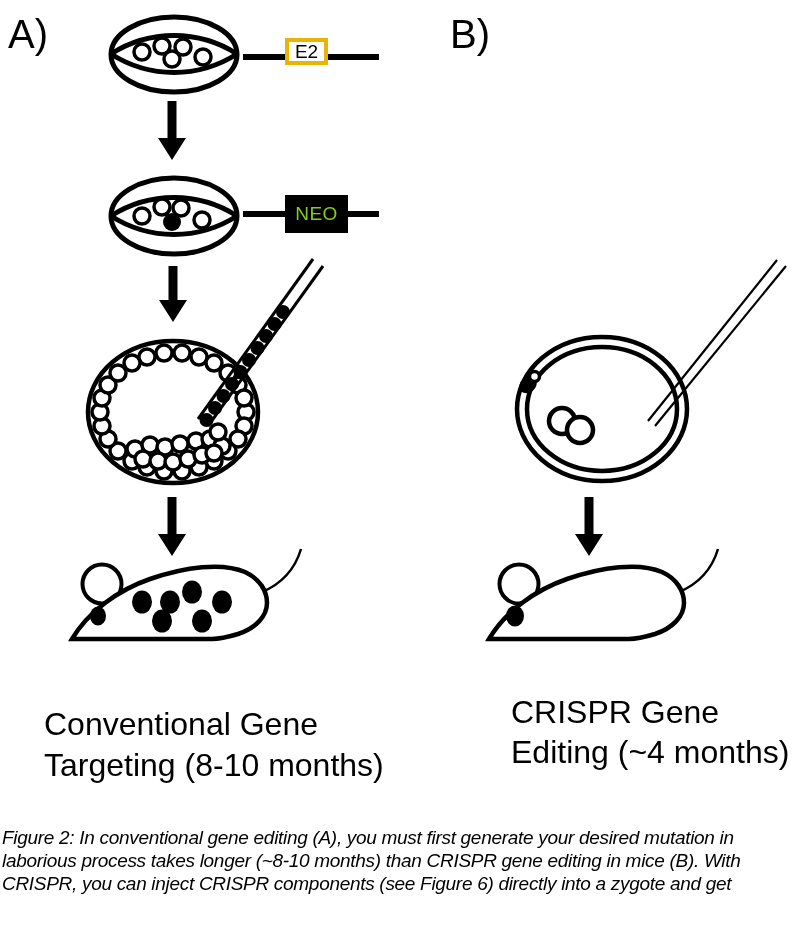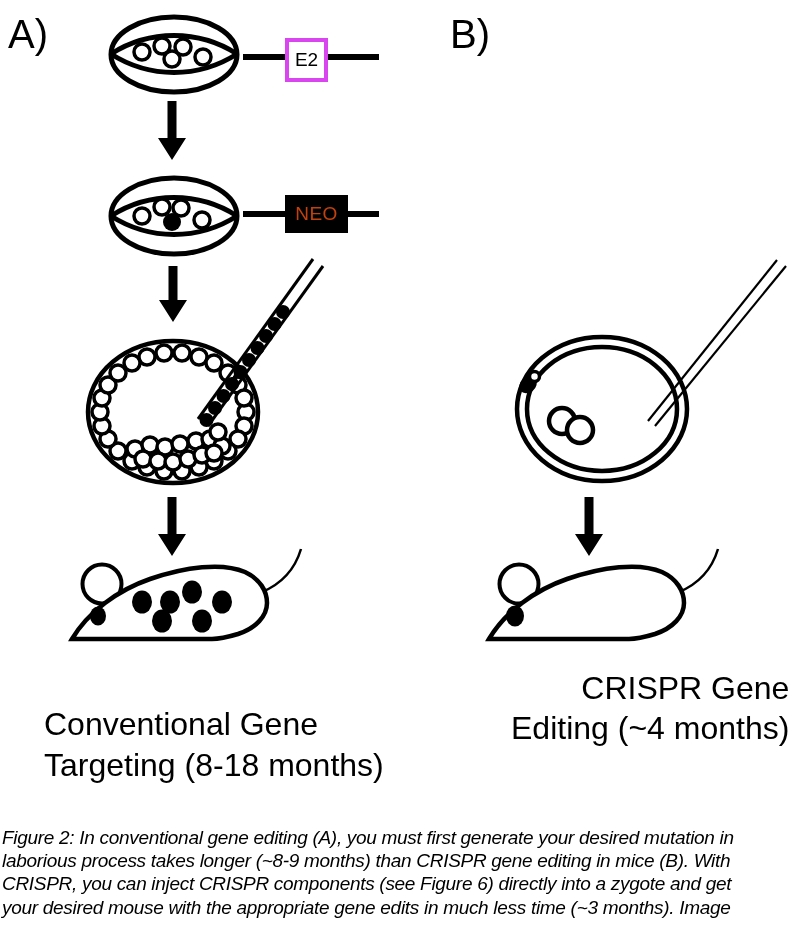--- a/index.html
+++ b/index.html
@@ -20,34 +20,34 @@
   .needle-thin { stroke:#000; stroke-width:2.2; fill:none; }
   .mousebody { fill:#fff; stroke:#000; stroke-width:4.5; }
   .ear       { fill:#fff; stroke:#000; stroke-width:4; }
   .tail      { fill:none; stroke:#000; stroke-width:2.5; }
   .pronucleus{ fill:#fff; stroke:#000; stroke-width:4.5; }
 
   
   .abs { position:absolute; white-space:nowrap; }
   .panel-letter { font-size:40px; line-height:1.1; }
   .vector-box {
-    position:absolute; left:285px; top:38px; width:43px; height:44px;
-    border:4px solid #d946ef; box-sizing:border-box; background:#fff;
+    position:absolute; left:285px; top:38px; width:43px; height:27px;
+    border:4px solid #eab308; box-sizing:border-box; background:#fff;
     display:flex; align-items:center; justify-content:center;
     font-size:19px;
   }
   .selection-box {
     position:absolute; left:285px; top:195px; width:63px; height:38px;
-    background:#000; color:#c2410c; box-sizing:border-box;
+    background:#000; color:#84cc16; box-sizing:border-box;
     display:flex; align-items:center; justify-content:center;
     font-size:19px; letter-spacing:0.5px;
   }
   .big-title { font-size:32px;margin-left:28px; }
   .title-a { left:16px; top:704px; line-height:41px; }
-  .title-b { left:483px; top:668px; line-height:40px;text-align:right; }
+  .title-b { left:483px; top:692px; line-height:40px; }
   .caption {
     position:absolute; left:2px; top:797px; width:798px;
     font-style:italic; font-size:19px; line-height:23.2px; letter-spacing:-0.3px;margin-top:29px;
   }
   .caption div { white-space:nowrap; }
 </style>
 </head>
 <body>
 
 <div class="canvas">
@@ -199,28 +199,27 @@
   <div class="abs panel-letter" style="left:8px; top:12px;">A)</div>
 
   <div class="abs panel-letter" style="left:450px; top:12px;">B)</div>
 
   <div class="vector-box">E2</div>
 
   <div class="selection-box">NEO</div>
 
   <div class="abs big-title title-a">
     <div>Conventional Gene</div>
-    <div>Targeting (8-18 months)</div>
+    <div>Targeting (8-10 months)</div>
   </div>
 
   <div class="abs big-title title-b">
     <div>CRISPR Gene</div>
     <div>Editing (~4 months)</div>
   </div>
 
   <div class="caption">
     <div>Figure 2: In conventional gene editing (A), you must first generate your desired mutation in</div>
-    <div>laborious process takes longer (~8-9 months) than CRISPR gene editing in mice (B). With</div>
+    <div>laborious process takes longer (~8-10 months) than CRISPR gene editing in mice (B). With</div>
     <div>CRISPR, you can inject CRISPR components (see Figure 6) directly into a zygote and get</div>
-    <div>your desired mouse with the appropriate gene edits in much less time (~3 months). Image</div>
   </div>
 
 </div>
 
 </body></html>

